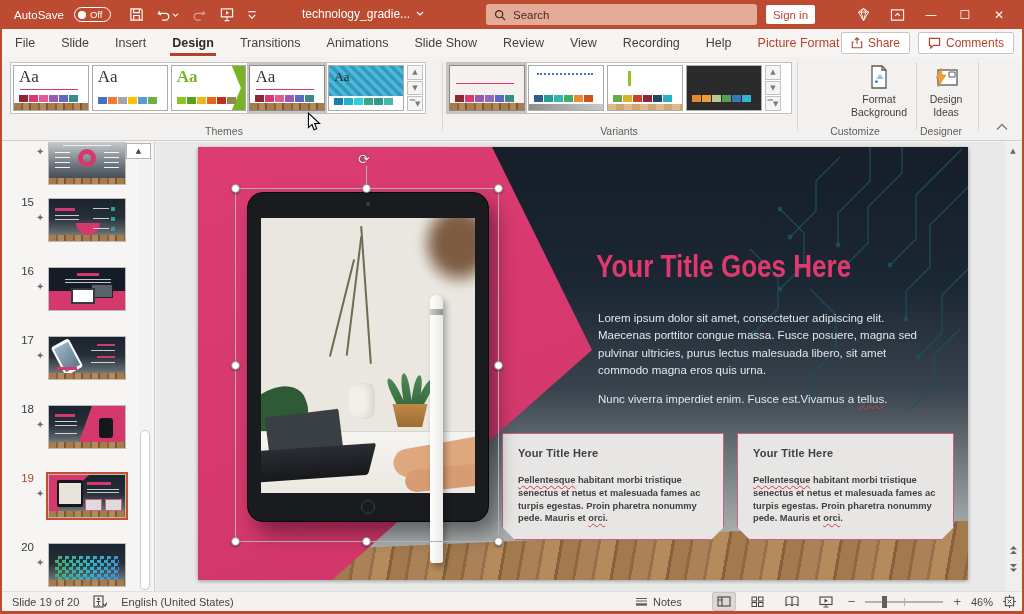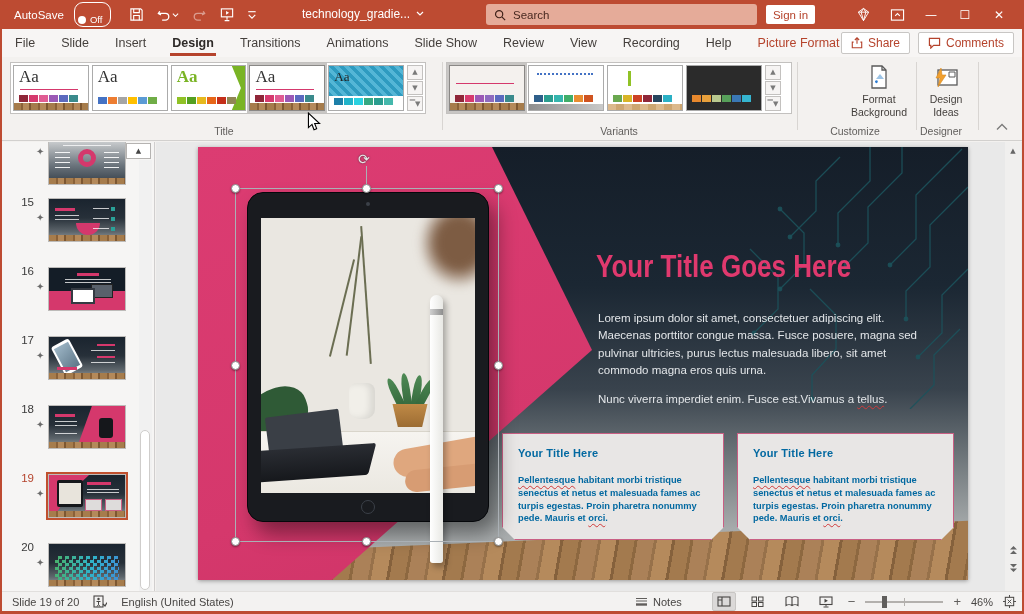--- a/index.html
+++ b/index.html
@@ -7,21 +7,21 @@
   body { font-family:"Liberation Sans", sans-serif; }
   #app { position:relative; width:1024px; height:614px; background:#f3f1ef;
          border-left:2px solid #bd4b32; border-right:2px solid #bd4b32; }
   svg { display:block; }
 
   
   #titlebar { position:absolute; left:0; top:0; width:100%; height:29px; background:#bd4b32;
               display:flex; align-items:center; color:#fff; font-size:11.5px; }
   .tb-left { display:flex; align-items:center; gap:10px; padding-left:12px; }
   .pill { display:flex; align-items:center; gap:4px; border:1px solid #fff; border-radius:9px;
-          padding:11px 8px 1px 3px; font-size:10px;justify-content:flex-end; }
+          padding:1px 8px 1px 3px; font-size:10px;justify-content:flex-end; }
   .pill .dot { width:8px; height:8px; border-radius:50%; background:#fff; }
   .qat { display:flex; align-items:center; gap:12px; margin-left:8px; }
   .qat span { display:inline-flex; align-items:center; }
   .doc-title { position:absolute; left:300px; top:7px; font-size:12px; white-space:nowrap; display:flex; gap:6px; align-items:center;}
   #searchbox { position:absolute; left:484px; top:4px; width:271px; height:21px; background:#e5ab99;
                border-radius:3px; display:flex; align-items:center; padding:0 8px; gap:7px; }
   #searchbox input { border:none; outline:none; background:transparent; font-size:11.5px; color:#3b2018;
                      font-family:"Liberation Sans",sans-serif; width:200px; }
   #searchbox input::placeholder { color:#40221a; opacity:.95; }
   #signin { position:absolute; left:764px; top:5px; width:49px; height:19px; background:#fff; color:#b5432c;
@@ -131,21 +131,21 @@
         clip-path:polygon(0 103%,100% 103%,100% 26%,16% 62%,0 68%); }
   #pinkshape { position:absolute; inset:0; background:linear-gradient(160deg,#dc3c72 0%,#d5386c 55%,#c93063 100%);
         clip-path:polygon(0 0,294px 0,394px 203px,134px 433px,0 433px); }
   #slide-title { position:absolute; left:398px; top:102px; font-size:31px; font-weight:800; color:#e0396e;
         transform:scaleX(.84); transform-origin:left; white-space:nowrap; letter-spacing:0; }
   #slide-body { position:absolute; left:400px; top:163px; width:338px; font-size:11.5px; color:#e3e6e9; line-height:1.5; }
   #slide-body p + p { margin-top:12px; }
   .squiggle { text-decoration:underline; text-decoration-style:wavy; text-decoration-color:#d03a3a; text-decoration-thickness:1px; text-underline-offset:2px; }
   .infobox { position:absolute; top:286px; height:107px; background:#e8e6e5; border:1px solid #c95f84;
         clip-path:polygon(0 0,100% 0,100% calc(100% - 13px),calc(100% - 13px) 100%,13px 100%,0 calc(100% - 13px));
-        padding:13px 14px 0 15px; color:#0369a1; }
+        padding:13px 14px 0 15px; color:#404040; }
   .infobox h3 { font-size:11px; font-weight:700; letter-spacing:.2px; }
   .infobox p { font-size:9.3px; font-weight:600; line-height:1.38; margin-top:15px; }
   #box1 { left:304px; width:222px; } #box2 { left:539px; width:217px; }
 
   
   #ipad { position:absolute; left:49px; top:45px; width:242px; height:330px; background:#191b1f; border-radius:16px;
           border:1px solid #05070a; box-shadow:8px 12px 20px rgba(0,0,0,.4); }
   #ipad .cam { position:absolute; left:50%; top:9px; width:4px; height:4px; margin-left:-2px; border-radius:50%; background:#3b4048; }
   #ipad .home { position:absolute; left:50%; bottom:7px; width:14px; height:14px; margin-left:-7px; border-radius:50%; border:1px solid #3b4048; }
   #ipad .scr { position:absolute; left:13px; right:13px; top:25px; bottom:28px; background:#eae7e1; overflow:hidden; }
@@ -363,21 +363,21 @@
             <i style="background: rgb(42, 157, 143);"></i>
             <i style="background: rgb(69, 184, 172);"></i>
           </div>
       </div>
       <div class="gcol">
         <div class="gbtn">▲</div>
         <div class="gbtn">▼</div>
         <div class="gbtn" style="flex-direction:column;line-height:.6;">▔▼</div>
       </div>
     </div>
-    <div class="grp-label" style="left:8px; width:428px;">Title</div>
+    <div class="grp-label" style="left:8px; width:428px;">Themes</div>
 
     <div class="vsep" style="left:440px;"></div>
 
     <div class="gallery" style="left:444px; width:346px;">
       <div class="gthumb sel" style="background:#f4f1ee;">
         <div class="pinkline" style="top:17px;"></div>
         <div class="sw">
             <i style="background: rgb(143, 38, 56);"></i>
             <i style="background: rgb(214, 58, 110);"></i>
             <i style="background: rgb(155, 89, 182);"></i>

